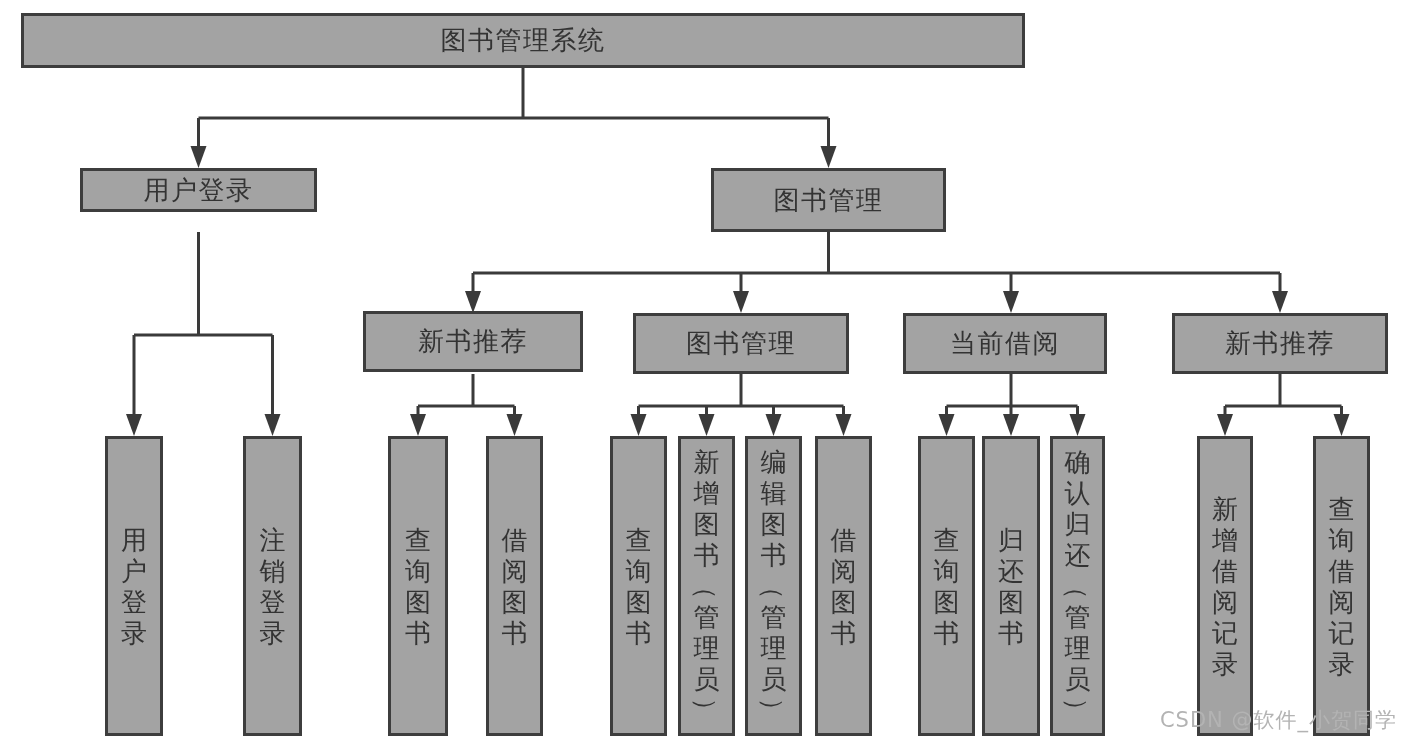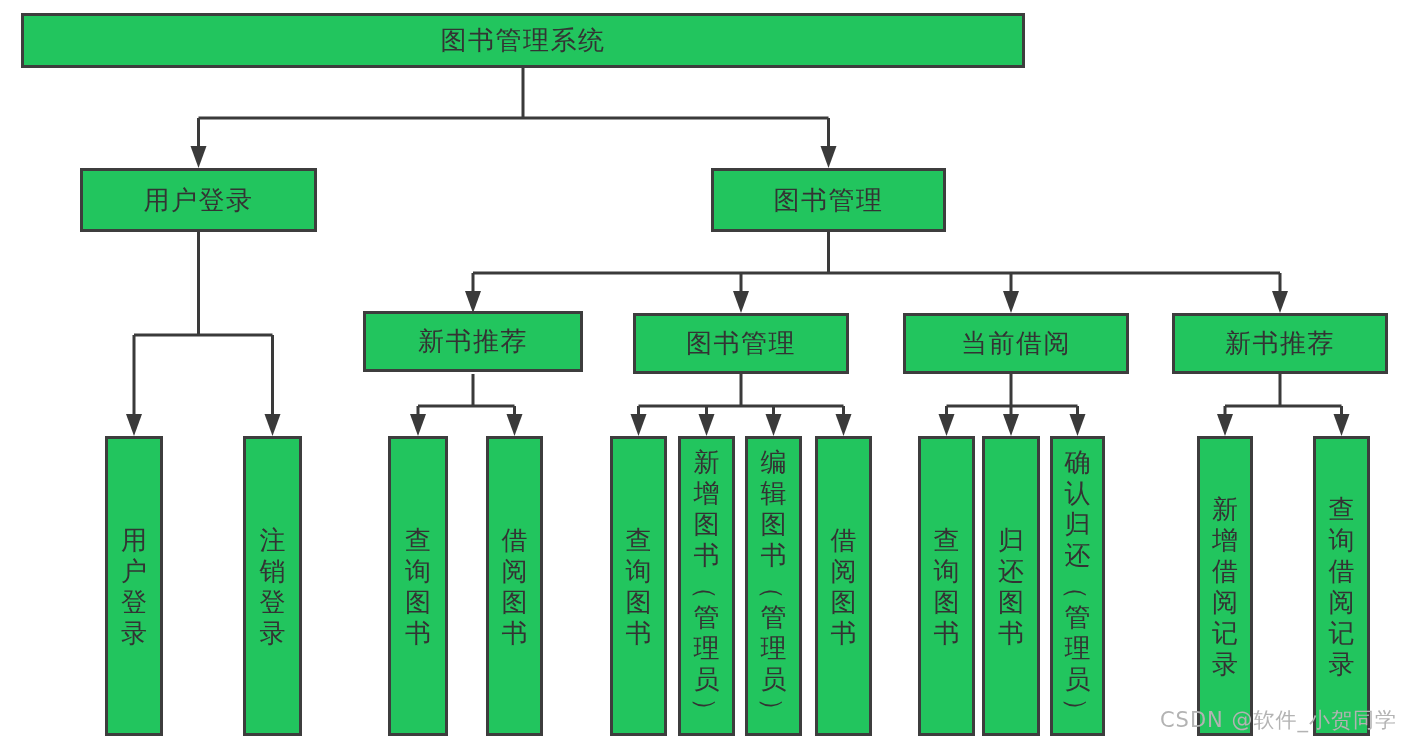--- a/index.html
+++ b/index.html
@@ -8,21 +8,21 @@
     width:1405px;height:747px;
     background:#fff;
     overflow:hidden;
     font-family:"DejaVu Sans","Liberation Sans",sans-serif;
   }
   #connectors{position:absolute;left:0;top:0;z-index:1;}
   #nodes{position:absolute;left:0;top:0;width:100%;height:100%;z-index:2;}
   .node{
     position:absolute;
     box-sizing:border-box;
-    background:#22c55e;
+    background:#a3a3a3;
     border:3px solid #3d3d3d;
     display:flex;align-items:center;justify-content:center;
   }
   .node.h .lbl{
     font-size:26px;color:#333;letter-spacing:1.5px;white-space:nowrap;
   }
   .node.v .lbl{
     display:flex;flex-direction:column;align-items:center;justify-content:center;
     width:100%;height:100%;
   }
@@ -71,33 +71,33 @@
       <polygon points="938.5,414 954.5,414 946.5,436" fill="#3a3a3a"></polygon>
       <polygon points="1003,414 1019,414 1011,436" fill="#3a3a3a"></polygon>
       <polygon points="1069.5,414 1085.5,414 1077.5,436" fill="#3a3a3a"></polygon>
       <polygon points="1217,414 1233,414 1225,436" fill="#3a3a3a"></polygon>
       <polygon points="1333.5,414 1349.5,414 1341.5,436" fill="#3a3a3a"></polygon>
     </svg>
   <div id="nodes">
       <div class="node h" style="left: 21px; top: 13px; width: 1004px; height: 55px; border-color: rgb(61, 61, 61);">
         <div class="lbl" style="color: rgb(51, 51, 51);">图书管理系统</div>
       </div>
-      <div class="node h" style="left: 80px; top: 168px; width: 237px; height: 64px; border-color: rgb(61, 61, 61);">
+      <div class="node h" style="left: 80px; top: 168px; width: 237px; height: 44px; border-color: rgb(61, 61, 61);">
         <div class="lbl" style="color: rgb(51, 51, 51);">用户登录</div>
       </div>
       <div class="node h" style="left: 711px; top: 168px; width: 235px; height: 64px; border-color: rgb(61, 61, 61);">
         <div class="lbl" style="color: rgb(51, 51, 51);">图书管理</div>
       </div>
       <div class="node h" style="left: 363px; top: 311px; width: 220px; height: 61px; border-color: rgb(61, 61, 61); justify-content: center;">
         <div class="lbl" style="color: rgb(51, 51, 51);">新书推荐</div>
       </div>
       <div class="node h" style="left: 633px; top: 313px; width: 216px; height: 61px; border-color: rgb(61, 61, 61);">
         <div class="lbl" style="color: rgb(51, 51, 51);">图书管理</div>
       </div>
-      <div class="node h" style="left: 903px; top: 313px; width: 226px; height: 61px; border-color: rgb(61, 61, 61);">
+      <div class="node h" style="left: 903px; top: 313px; width: 204px; height: 61px; border-color: rgb(61, 61, 61);">
         <div class="lbl" style="color: rgb(51, 51, 51);">当前借阅</div>
       </div>
       <div class="node h" style="left: 1172px; top: 313px; width: 216px; height: 61px; border-color: rgb(61, 61, 61);">
         <div class="lbl" style="color: rgb(51, 51, 51);">新书推荐</div>
       </div>
       <div class="node v" style="left: 105px; top: 436px; width: 58px; height: 300px; border-color: rgb(61, 61, 61);">
         <div class="lbl">
           <div class="ch" style="color: rgb(51, 51, 51);">用</div>
           <div class="ch" style="color: rgb(51, 51, 51);">户</div>
           <div class="ch" style="color: rgb(51, 51, 51);">登</div>

